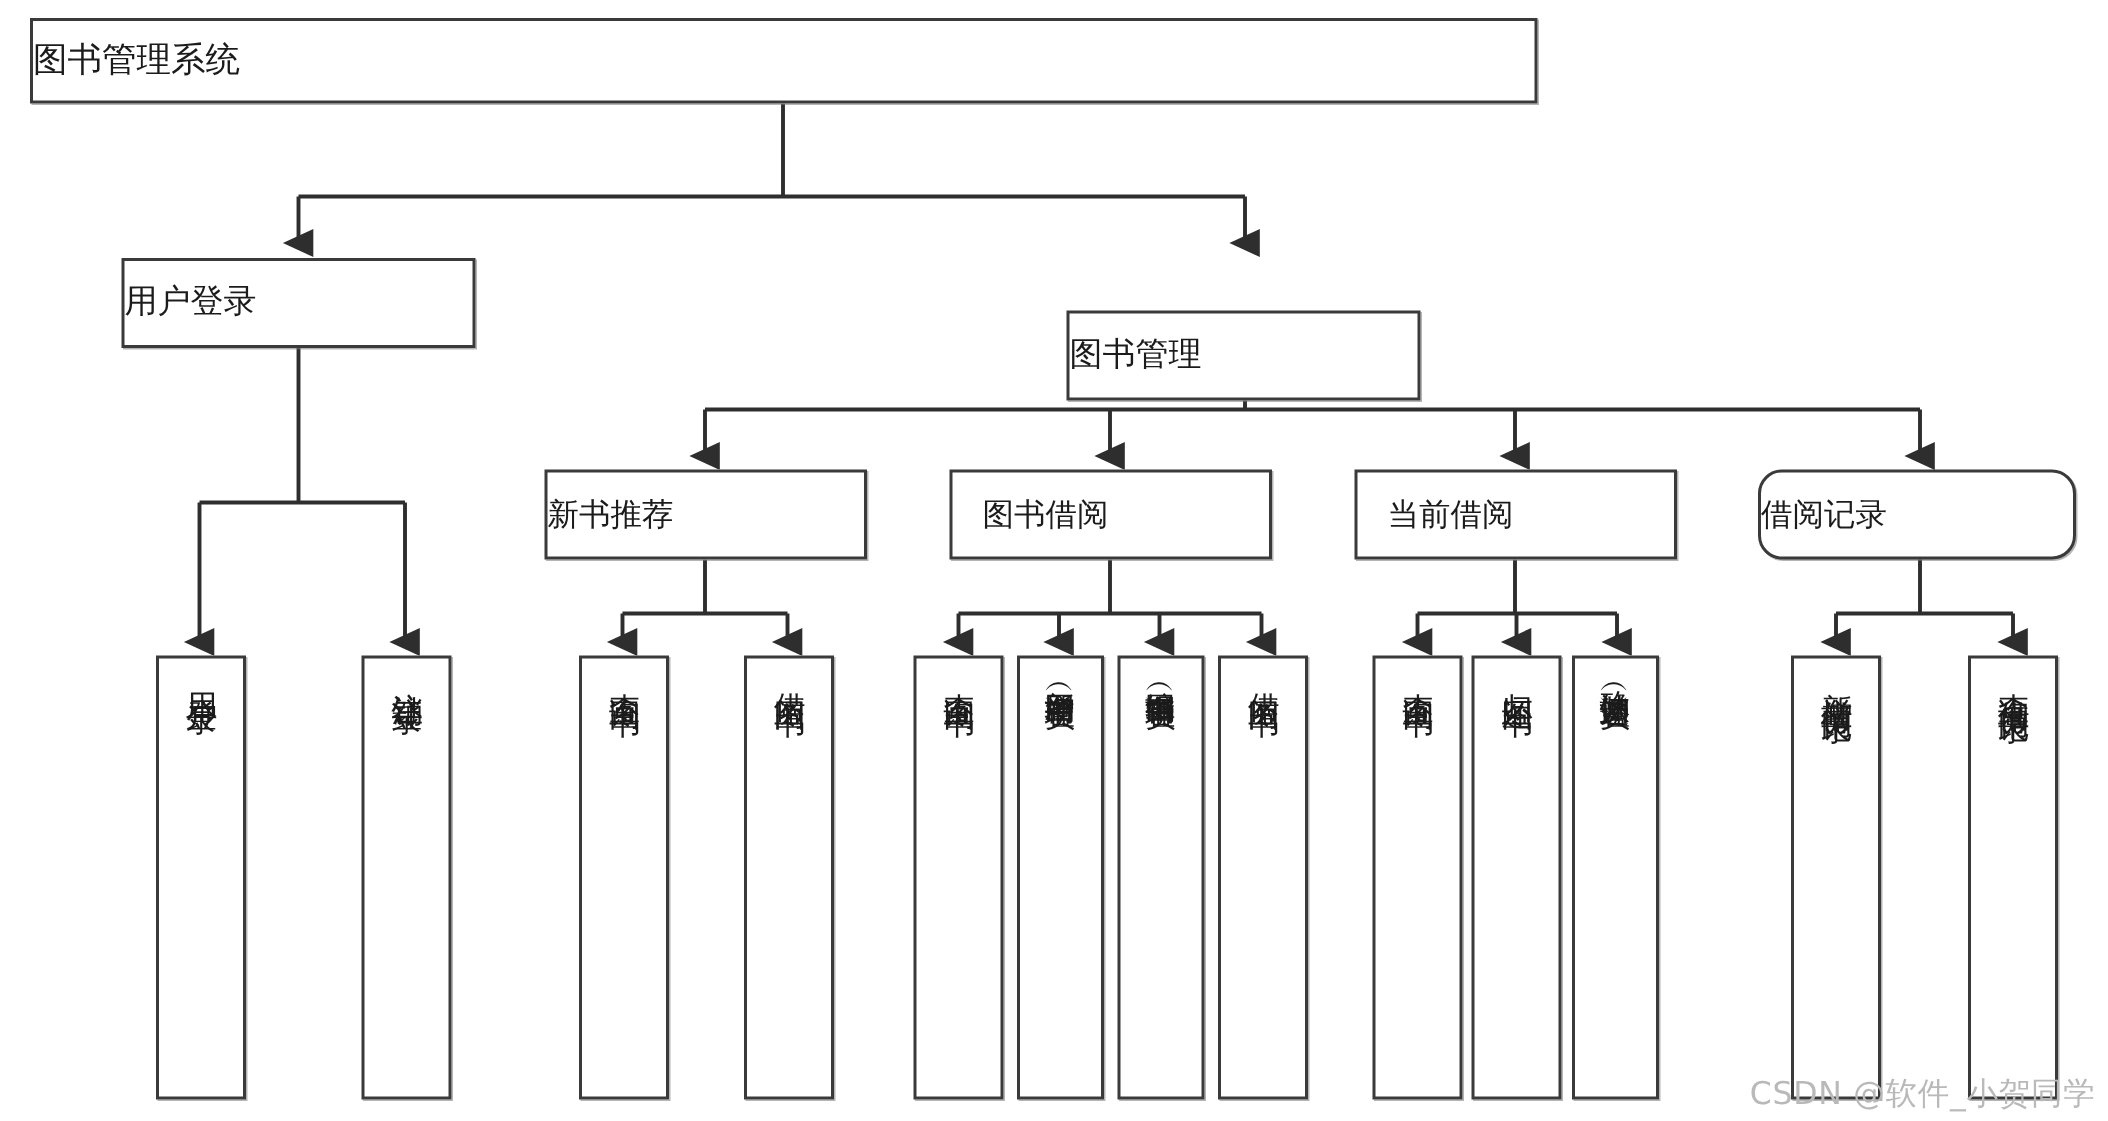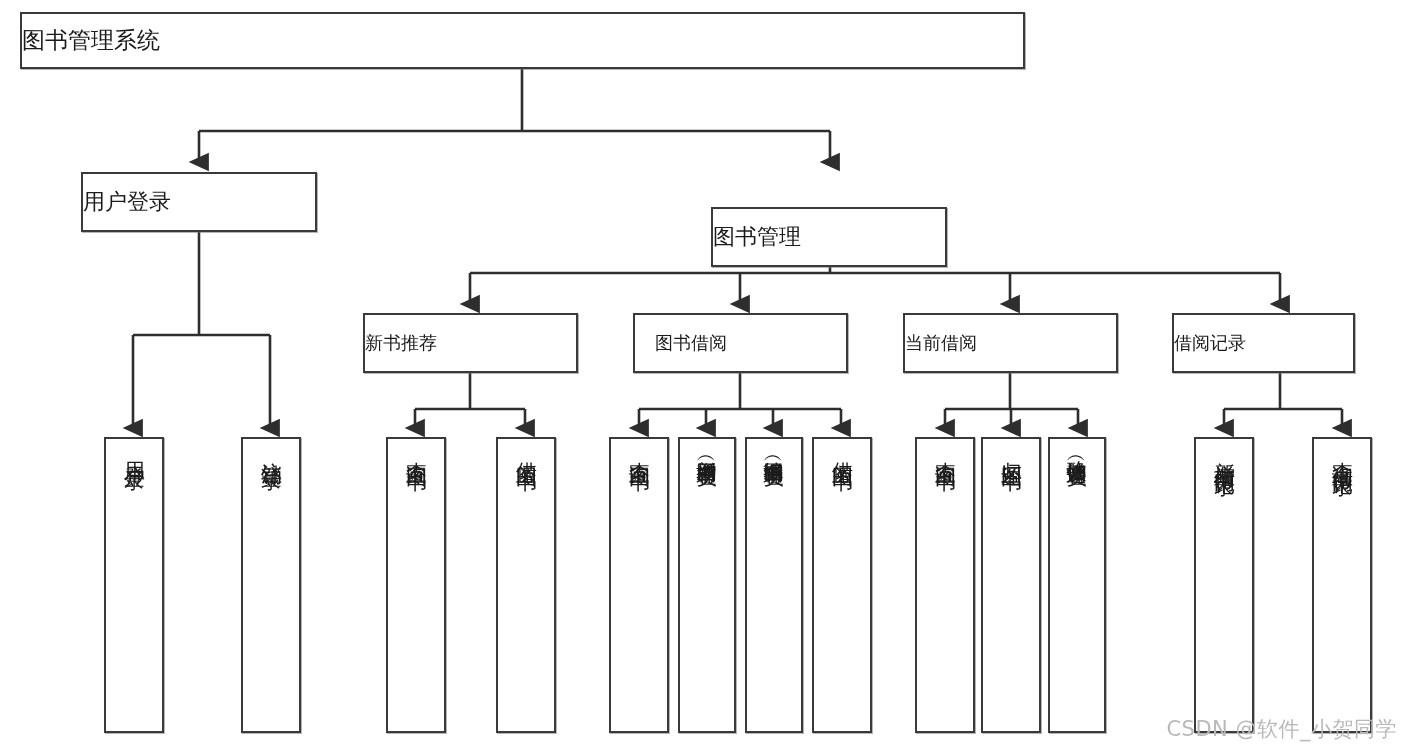--- a/index.html
+++ b/index.html
@@ -36,21 +36,21 @@
     color: #1b1b1b;
     box-shadow: 1px 1px 0 rgba(120,120,120,0.55);
   }
   .node.level-root {
     font-size: 23px;
   }
   .node.level-2 {
     font-size: 22px;
   }
   .node.level-3 {
-    font-size: 18px;
+    font-size: 21px;
   }
   .node.leaf {
     align-items: flex-start;
     justify-content: center;
     padding-top: 6px;
   }
   .node-label {
     line-height: 1.15;
     white-space: nowrap;
   }
@@ -146,25 +146,25 @@
   </div>
 
   <div class="node level-3" style="left:363px; top:313px; width:215px; height:60px;">
     <span class="node-label">新书推荐</span>
   </div>
 
   <div class="node level-3" style="left:633px; top:313px; width:215px; height:60px;padding-left:20px;">
     <span class="node-label">图书借阅</span>
   </div>
 
-  <div class="node level-3" style="left:903px; top:313px; width:215px; height:60px;">
+  <div class="node level-3" style="left:903px; top:313px; width:215px; height:60px;padding-left:20px;">
     <span class="node-label">当前借阅</span>
   </div>
 
-  <div class="node level-3" style="left:1172px; top:313px; width:183px; height:60px;">
+  <div class="node level-3" style="left:1172px; top:313px; width:212px; height:60px;border-radius:16px;">
     <span class="node-label">借阅记录</span>
   </div>
 
   <div class="node leaf" style="left:104px; top:437px; width:60px; height:296px;">
     <span class="node-label">用户登录</span>
   </div>
 
   <div class="node leaf" style="left:241px; top:437px; width:60px; height:296px;">
     <span class="node-label">注销登录</span>
   </div>

